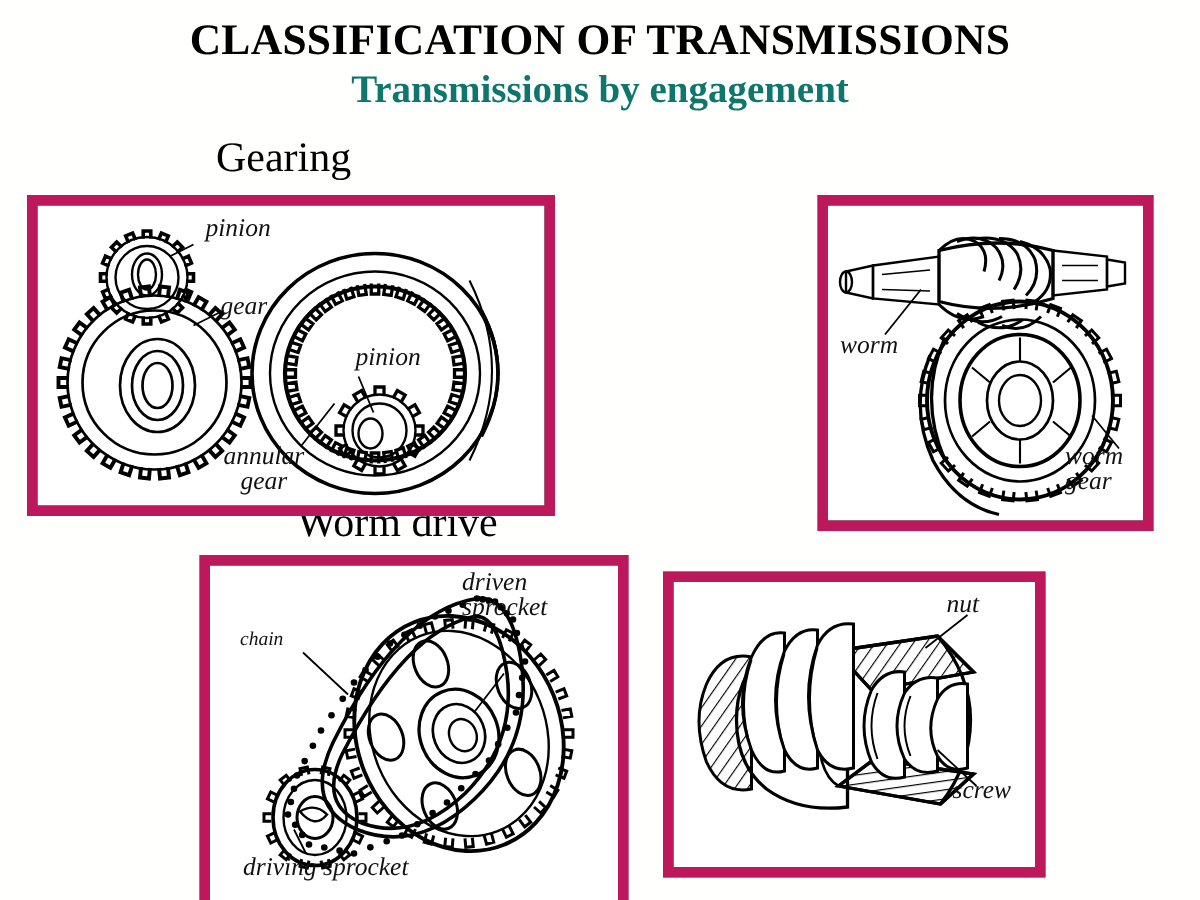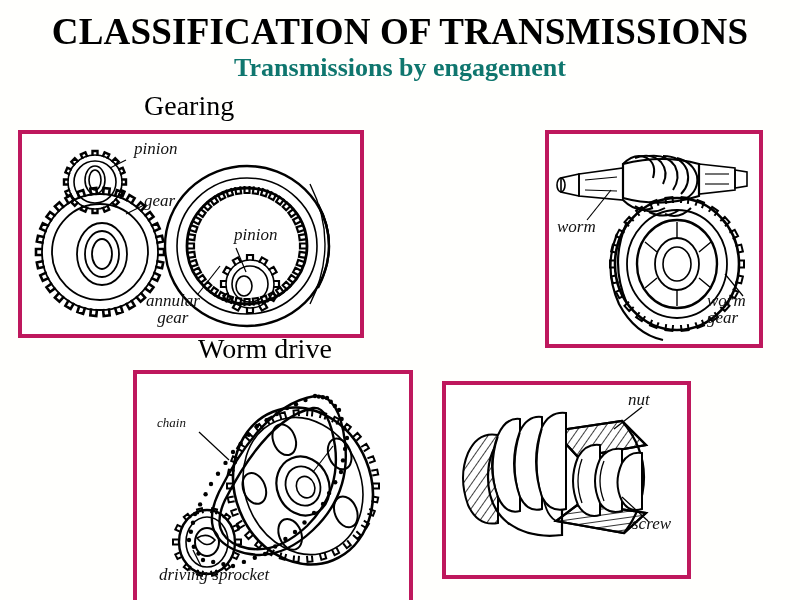--- a/index.html
+++ b/index.html
@@ -23,21 +23,21 @@
 
   
   .title-block {
     position: absolute;
     top: 12px;
     left: 0;
     width: 800px;
     text-align: center;
   }
   .title-main {
-    font-size: 37px;
+    font-size: 29px;
     font-weight: bold;
     letter-spacing: 0.2px;
     color: #000;
     line-height: 1.06;
     white-space: nowrap;
   }
   .title-sub {
     font-size: 26px;
     font-weight: bold;
     color: #0f766e;
@@ -56,21 +56,21 @@
     line-height: 1;
   }
   .h-gearing      { left: 144px; top: 92px; }
   .h-worm         { left: 538px; top: 88px; }
   .h-chain        { left: 198px; top: 335px; }
   .h-power        { left: 470px; top: 333px; }
 
   
   .panel {
     position: absolute;
-    border: 4px solid #be185d;
+    border: 7px solid #be185d;
     background: #737373;
     overflow: hidden;
   }
   .panel-gearing { left: 18px;  top: 130px; width: 338px; height: 200px; }
   .panel-worm    { left: 545px; top: 130px; width: 210px; height: 210px; }
   .panel-chain   { left: 133px; top: 370px; width: 272px; height: 230px; }
   .panel-screw   { left: 442px; top: 381px; width: 241px; height: 190px; }
 
   .art { position: absolute; inset: 0; }
   .art svg { width: 100%; height: 100%; display: block; }
@@ -335,20 +335,22 @@
           </g>
 
         <g stroke="#000" stroke-width="1.2" fill="none">
           <path d="M196 72 L176 98"></path>
           <path d="M62 58 L92 86"></path>
           <path d="M64 192 L56 176"></path>
         </g>
       </svg>
     </div>
 
+    <div class="callout" style="left:168px; top:2px; font-size:17px;">driven
+sprocket</div>
     <div class="callout" style="left:20px; top:42px; font-size:13px;">chain</div>
     <div class="callout" style="left:22px; top:192px; font-size:17px;">driving  sprocket</div>
   </div>
 
   <div class="panel panel-screw">
     <div class="art">
       <svg viewBox="0 0 241 190" xmlns="http://www.w3.org/2000/svg">
         <rect x="0" y="0" width="241" height="190" fill="#ffffff"></rect>
         <defs>
           <pattern id="hatchA" width="7" height="7" patternUnits="userSpaceOnUse" patternTransform="rotate(35)">

